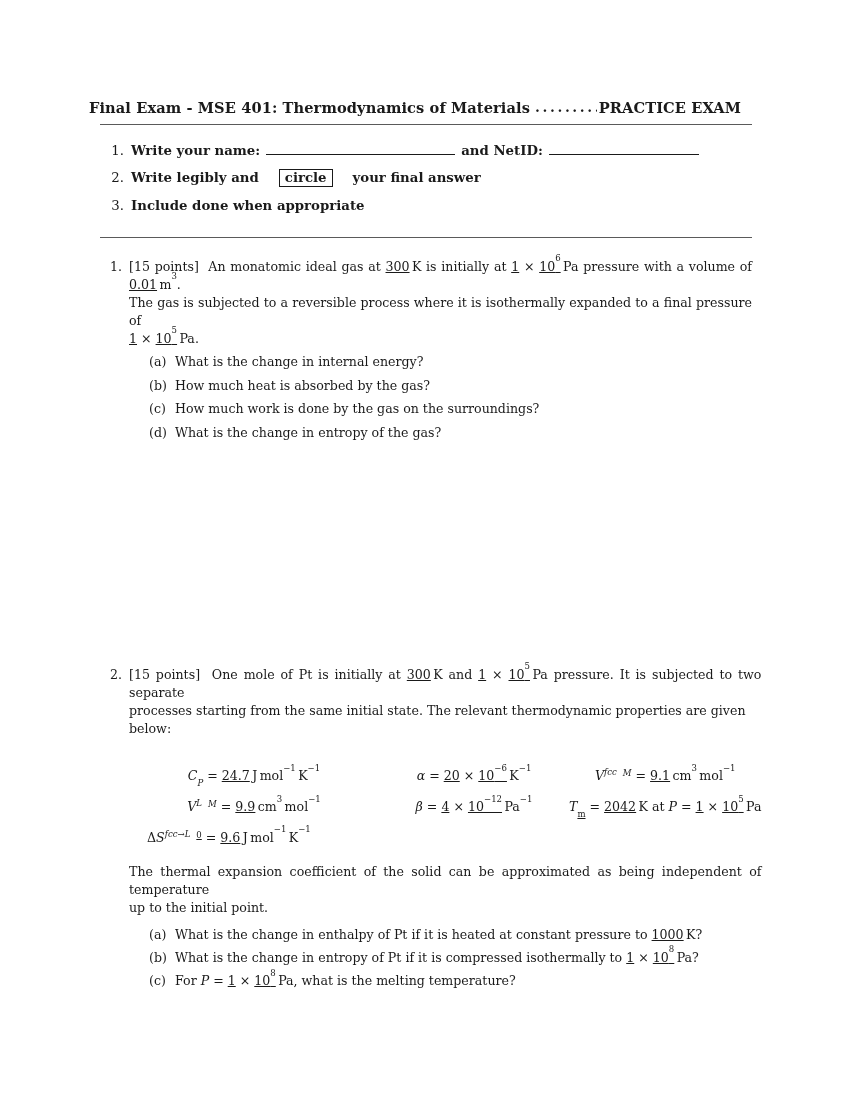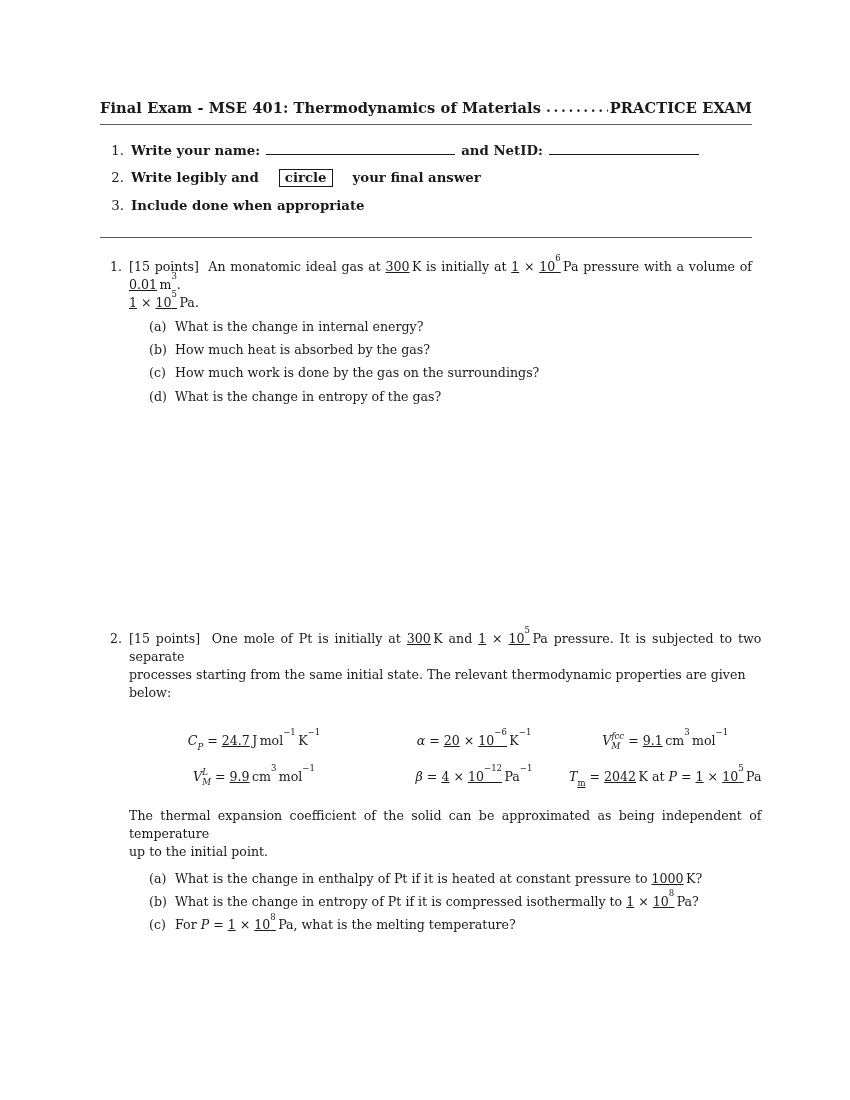--- a/index.html
+++ b/index.html
@@ -20,21 +20,21 @@
   .page {
     position: absolute;
     left: 0; top: 0;
     width: 850px;
     height: 1100px;
   }
 
   
   .header {
     position: absolute;
-    left: 100px;
+    left: 89px;
     top: 99px;
     width: 652px;
     display: flex;
     align-items: baseline;
     font-weight: bold;
     font-size: 14.6px;
     letter-spacing: 0.1px;
     white-space: nowrap;
   }
   .header-title { flex: 0 0 auto; }
@@ -146,27 +146,28 @@
   .mnum { font-style: normal; text-decoration: underline; }
   sup, sub {
     font-size: 0.68em;
     line-height: 0;
     position: relative;
   }
   sup { top: -0.52em; }
   sub { bottom: -0.22em; }
   .stack {
     display: inline-flex;
-    flex-direction: column;
+    flex-direction: row;
     vertical-align: baseline;
     font-size: 0.68em;
     line-height: 1.0;
     position: relative;
     top: -0.18em;
     text-align: left;
+    gap: 6px;
   }
   .stack .s-top { position: relative; top: -0.45em; }
   .stack .s-bot { position: relative; top: -0.30em; }
   .nbsp-thin { display: inline-block; width: 0.19em; }
 
   
   .eqblock {
     margin: 30px 0 0 0;
     font-size: 12.6px;
   }
@@ -250,20 +251,23 @@
       <div class="q-num">1.</div>
       <div class="q-body">
 
         <div class="q-text">
           <span class="math">[15 points]</span>&nbsp;
           An monatomic ideal gas at <span class="math"><span class="mnum">300</span><span class="nbsp-thin"></span>K</span>
           is initially at <span class="math"><span class="mnum">1</span> × <span class="mnum">10<sup>6</sup></span><span class="nbsp-thin"></span>Pa</span>
           pressure with a volume of <span class="math"><span class="mnum">0.01</span><span class="nbsp-thin"></span>m<sup>3</sup></span>.
         </div>
 
+        <div class="q-text">
+          The gas is subjected to a reversible process where it is isothermally expanded to a final pressure of
+        </div>
 
         <div class="q-text last-line">
           <span class="math"><span class="mnum">1</span> × <span class="mnum">10<sup>5</sup></span><span class="nbsp-thin"></span>Pa</span>.
         </div>
 
         <div class="sublist">
           <div class="subitem">
             <span class="sub-label">(a)</span>
             <span class="sub-text">What is the change in internal energy?</span>
           </div>
@@ -324,20 +328,28 @@
                 </span> = <span class="mnum">9.9</span><span class="nbsp-thin"></span>cm<sup>3</sup><span class="nbsp-thin"></span>mol<sup>−1</sup>
             </div>
             <div class="col2 math">
               <span class="mvar">β</span> = <span class="mnum">4</span> × <span class="mnum">10<sup>−12</sup></span><span class="nbsp-thin"></span>Pa<sup>−1</sup>
             </div>
             <div class="col3 math">
               <span class="mvar">T</span><sub class="mnum">m</sub> = <span class="mnum">2042</span><span class="nbsp-thin"></span>K at <span class="mvar">P</span> = <span class="mnum">1</span> × <span class="mnum">10<sup>5</sup></span><span class="nbsp-thin"></span>Pa
             </div>
           </div>
 
+          <div class="eqrow single">
+            <div class="colsingle math">
+              Δ<span class="mvar">S</span><span class="stack">
+                  <span class="s-top mvar">fcc→L</span>
+                  <span class="s-bot mnum">0</span>
+                </span> = <span class="mnum">9.6</span><span class="nbsp-thin"></span>J<span class="nbsp-thin"></span>mol<sup>−1</sup><span class="nbsp-thin"></span>K<sup>−1</sup>
+            </div>
+          </div>
 
         </div>
 
         <div class="para-after">The thermal expansion coefficient of the solid can be approximated as being independent of temperature</div>
         <div>up to the initial point.</div>
 
         <div class="sublist" style="margin-top:9px;">
           <div class="subitem">
             <span class="sub-label">(a)</span>
             <span class="sub-text">What is the change in enthalpy of Pt if it is heated at constant pressure to <span class="math"><span class="mnum">1000</span><span class="nbsp-thin"></span>K</span>?</span>

